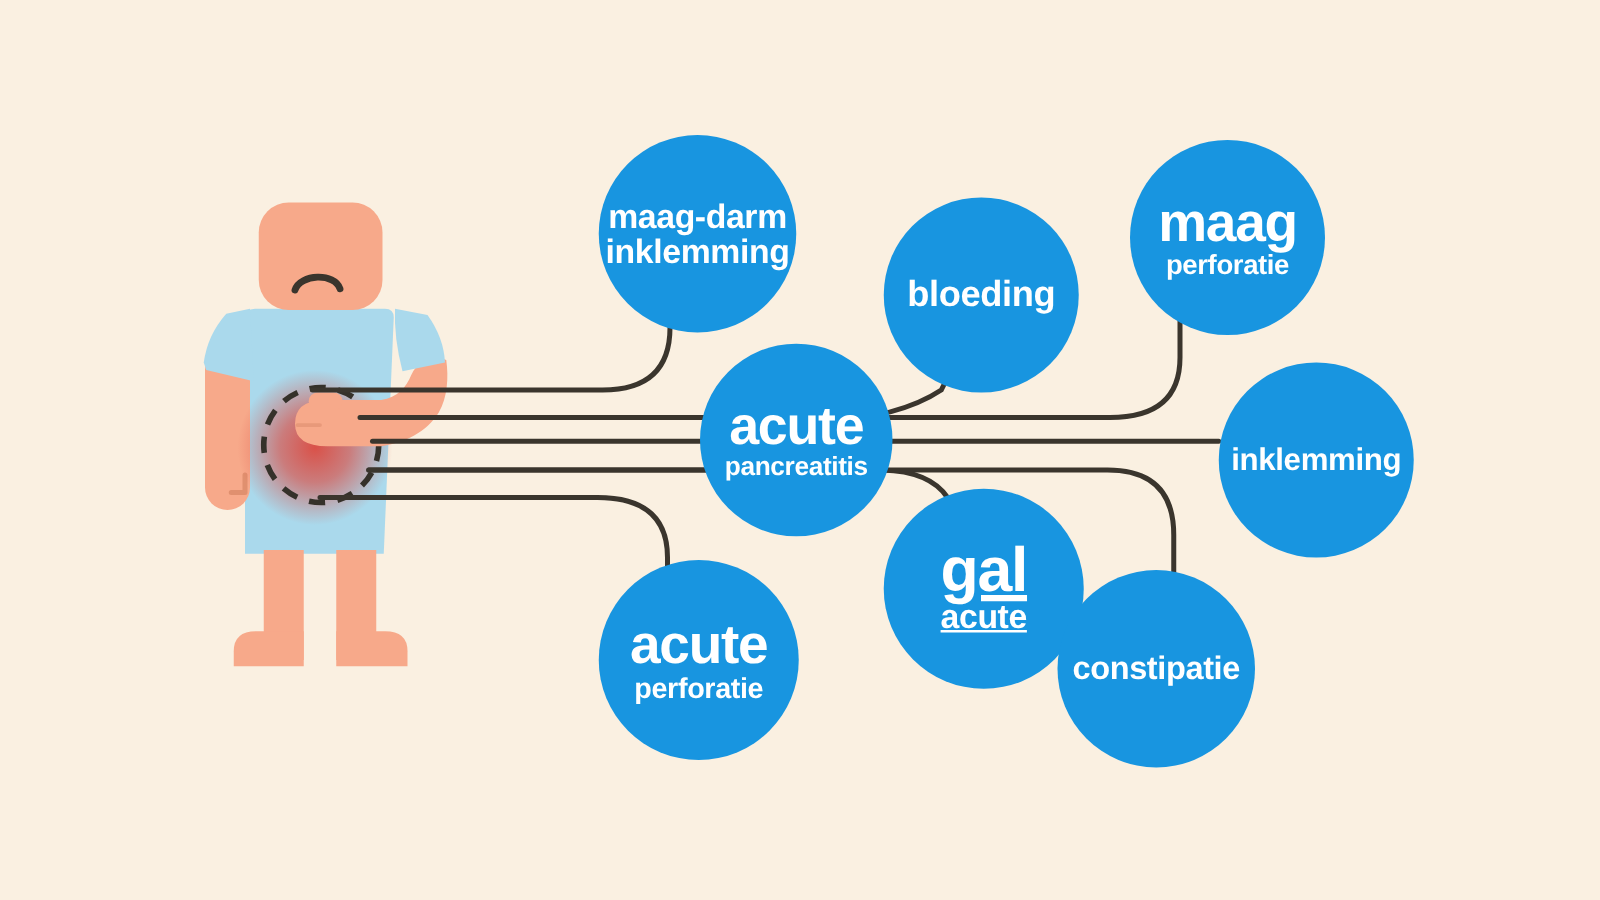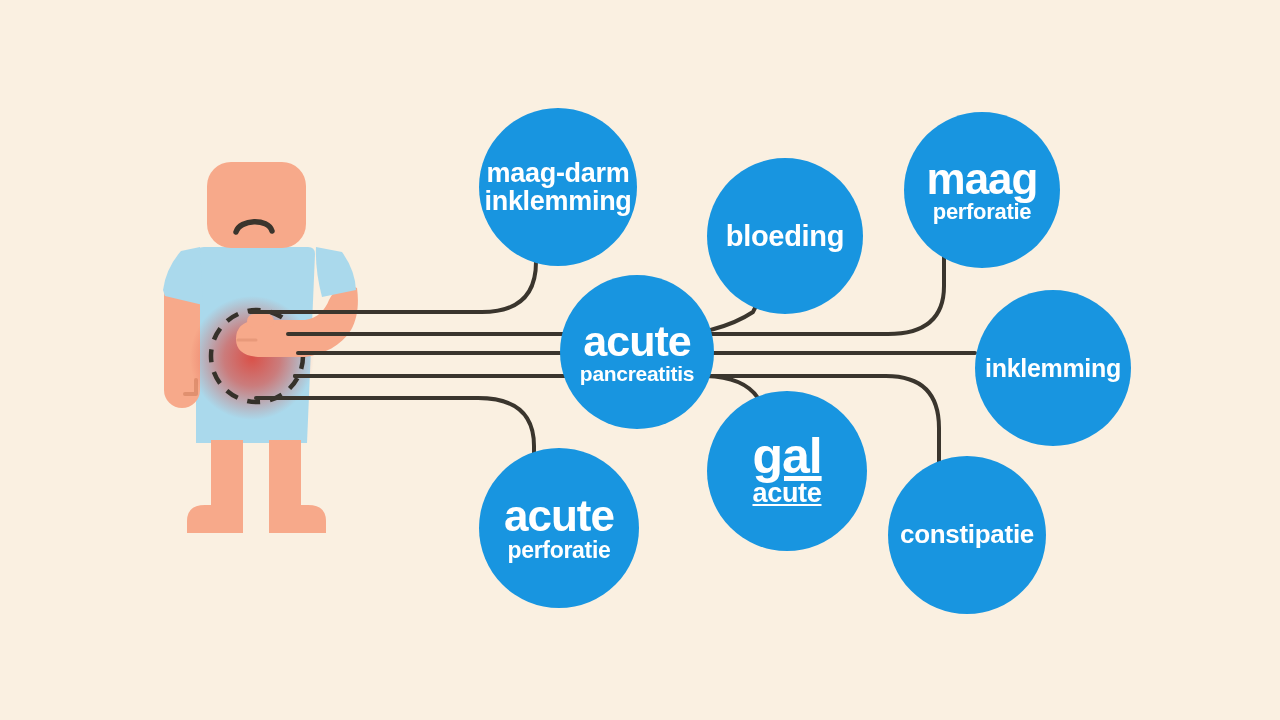--- a/index.html
+++ b/index.html
@@ -38,21 +38,21 @@
   #node-acute{left:539px;top:275px;width:154px;height:154px;}
   #node-acute .big{font-size:43px;}
   #node-acute .small{font-size:21px;}
   #node-inklemming{left:954px;top:290px;width:156px;height:156px;font-size:25px;}
   #node-gal-stenen{left:686px;top:391px;width:160px;height:160px;text-decoration:underline;}
   #node-gal-stenen .big{font-size:50px;line-height:0.9;}
   #node-gal-stenen .small{font-size:27px;}
   #node-darm-perforatie{left:458px;top:448px;width:160px;height:160px;}
   #node-darm-perforatie .big{font-size:44px;}
   #node-darm-perforatie .small{font-size:23px;}
-  #node-constipatie{left:867px;top:456px;width:158px;height:158px;font-size:26px;}
+  #node-constipatie{left:825px;top:456px;width:158px;height:158px;font-size:26px;}
 </style>
 </head>
 <body>
 
 <div id="screen">
 
   <svg id="scene" width="1280" height="720" viewBox="0 0 1280 720">
     <defs>
       <radialGradient id="painGrad" cx="50%" cy="50%" r="50%">
         <stop offset="0%" stop-color="#dc4a40" stop-opacity="0.95"></stop>

